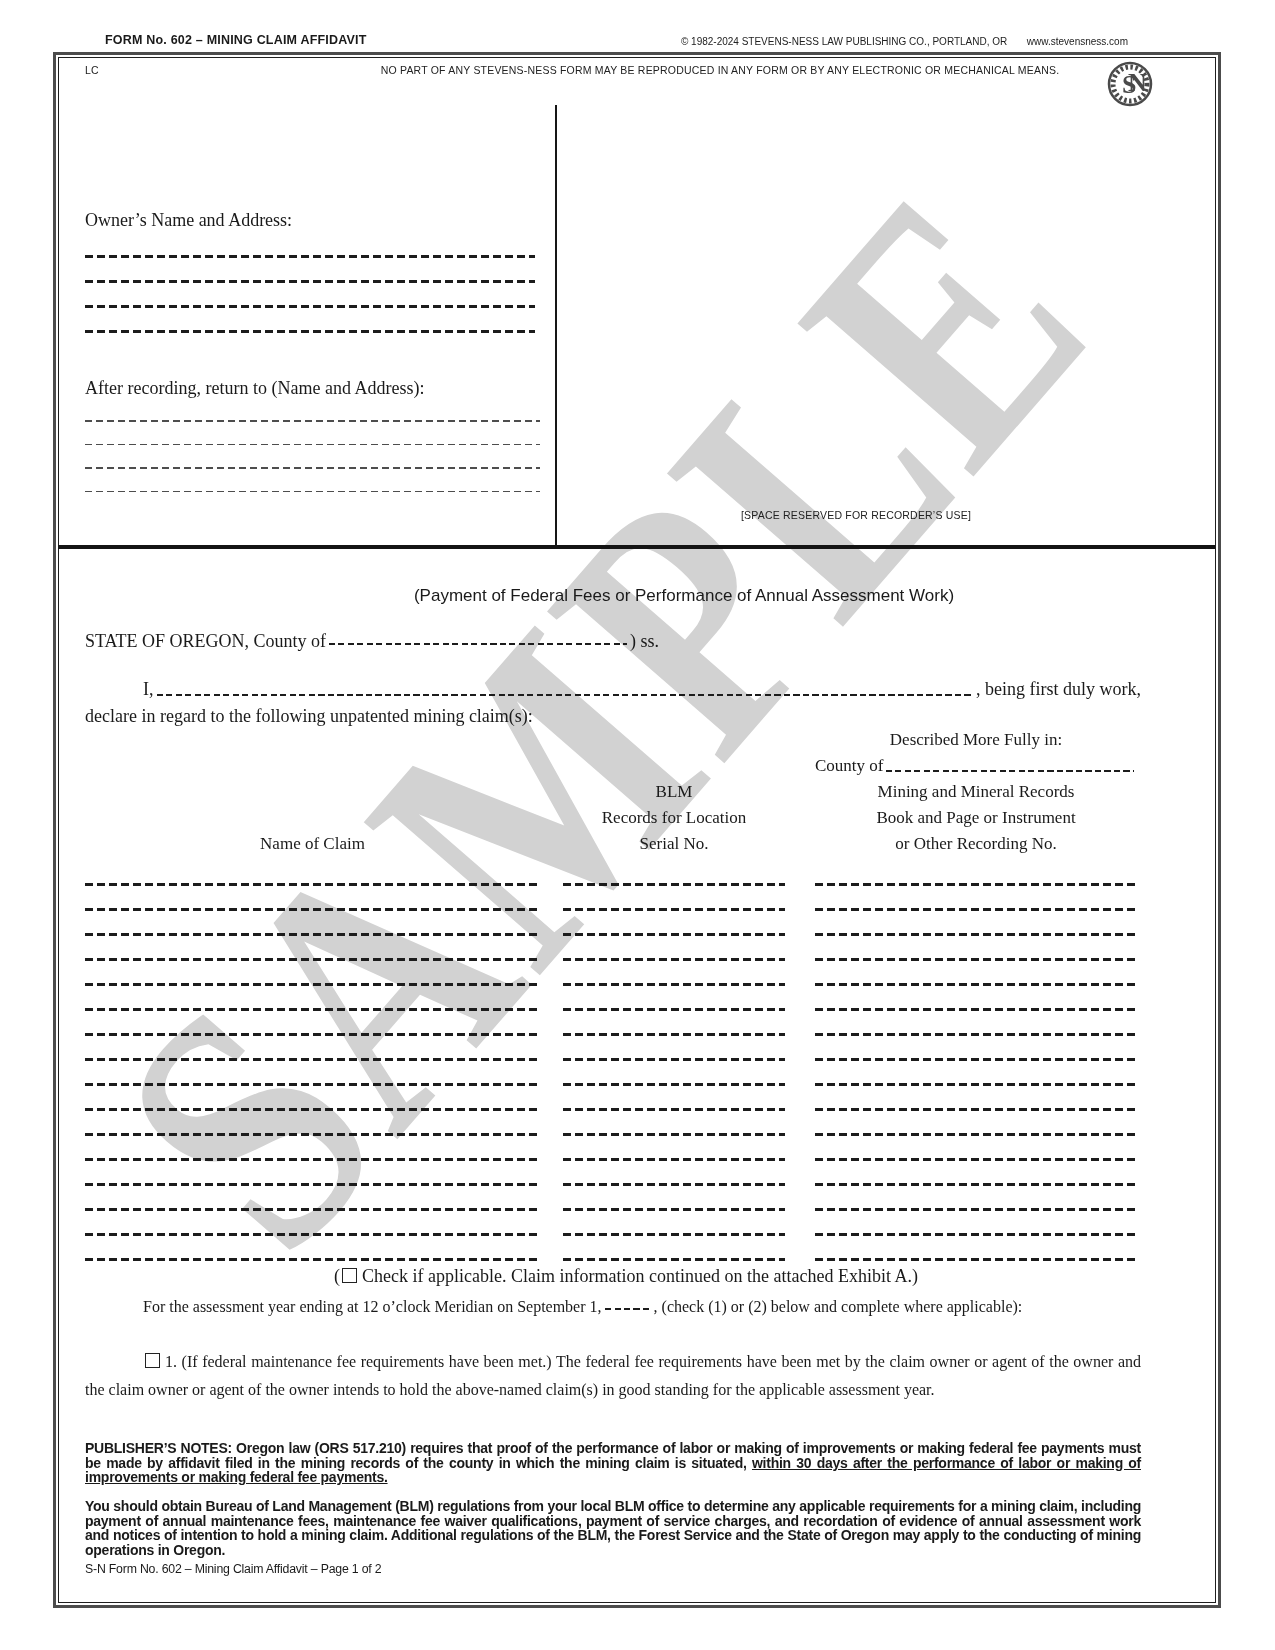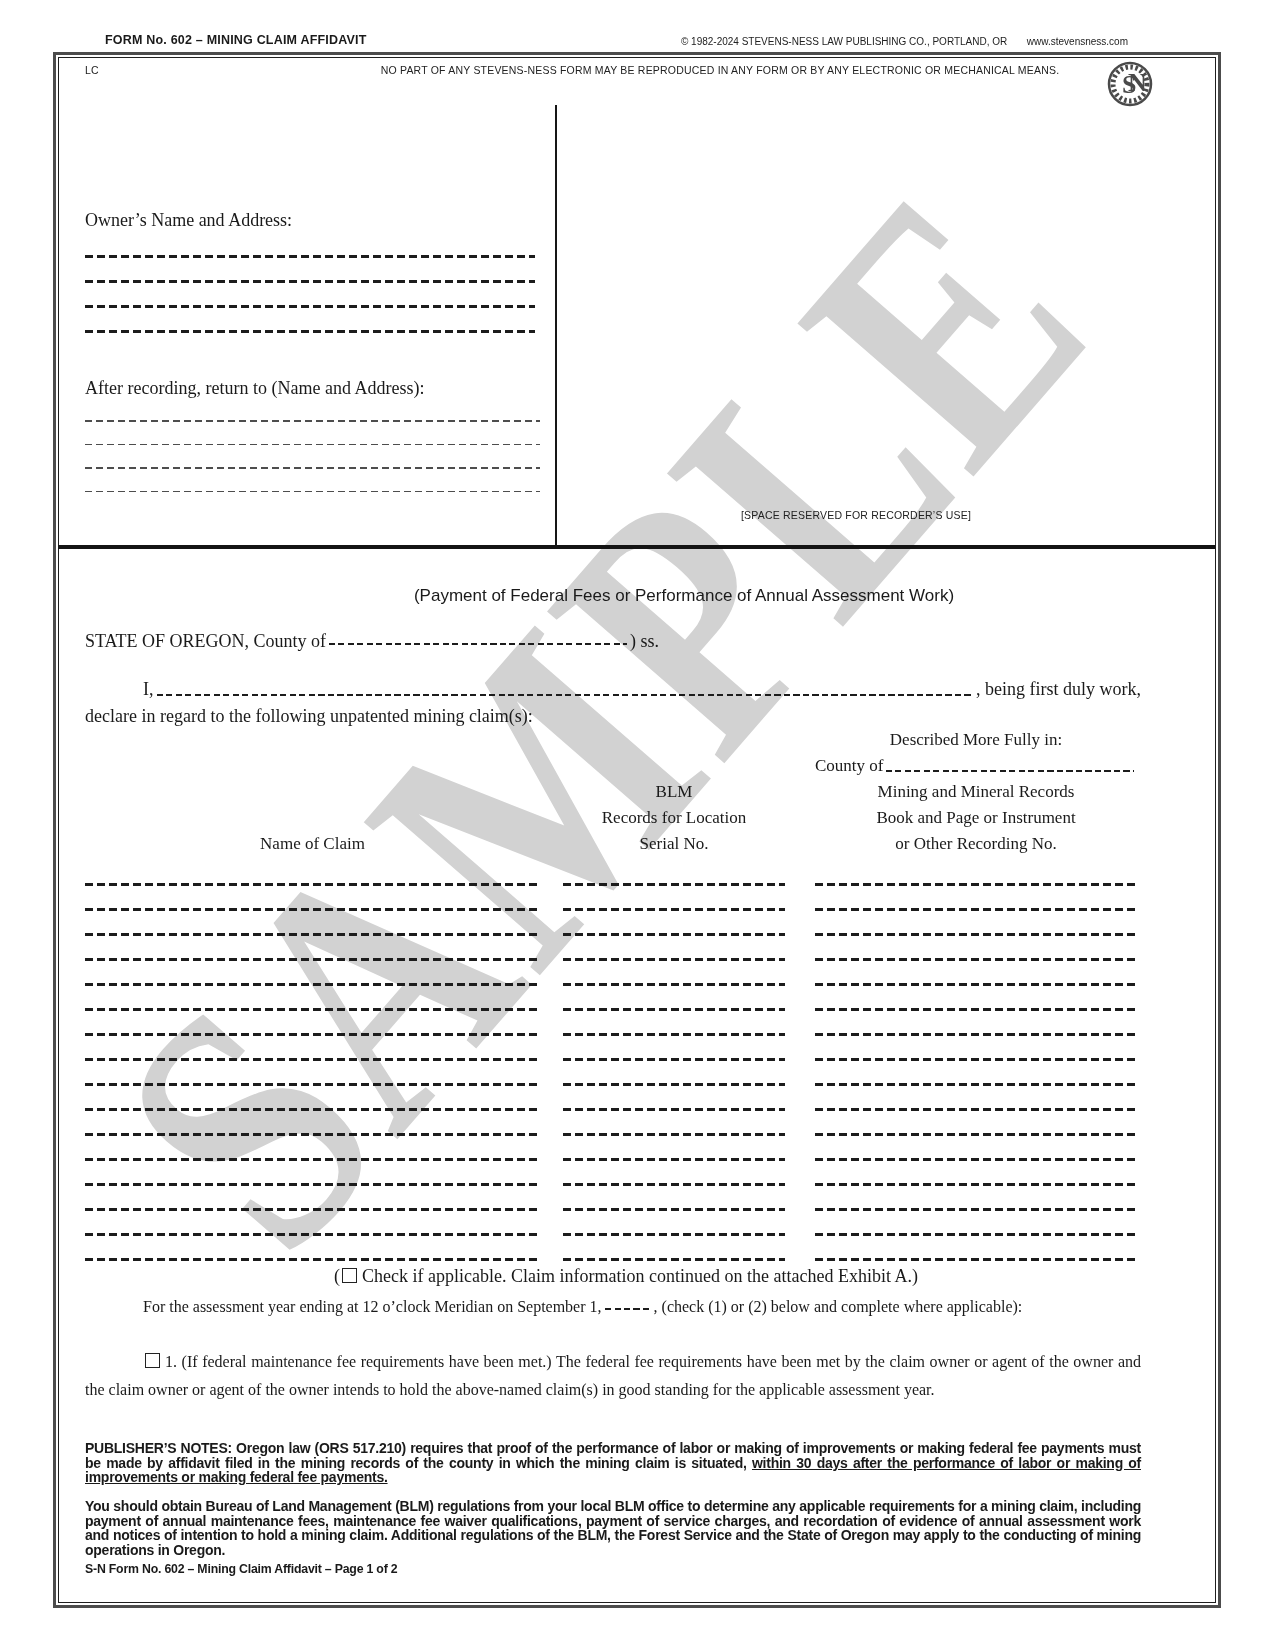--- a/index.html
+++ b/index.html
@@ -19,21 +19,21 @@
   
   .sans{font-family:"Liberation Sans",sans-serif;}
   .serif18{font-size:18px;}
   .hdr-left{font-size:12.5px;font-weight:700;letter-spacing:.2px;padding-left:20px;}
   .hdr-right{font-size:10px;color:#222;}
   .tiny{font-size:10.5px;letter-spacing:.2px;color:#222;}
   .title{font-size:19.5px;font-weight:700;letter-spacing:.4px;text-align:center;}
   .subtitle{font-size:17px;text-align:center;}
   .colhead{font-size:17px;text-align:center;}
   .notes{font-size:14px;font-weight:700;line-height:14.6px;letter-spacing:-.25px;text-align:justify;}
-  .footerline{font-size:12.3px;font-weight:700;letter-spacing:-.2px;}
+  .footerline{font-size:12.3px;font-weight:400;letter-spacing:-.2px;}
   .para{font-size:16px;line-height:27.5px;text-align:justify;}
   .indent{text-indent:58px;}
   
   .dash-bold{height:3px;background:repeating-linear-gradient(90deg,#1c1c1c 0 8px,transparent 8px 12px);}
   .dash-thin{height:1.5px;background:repeating-linear-gradient(90deg,#4d4d4d 0 7px,transparent 7px 11px);}
   .write-line{margin-bottom:22px;}
   .blank-inline{display:inline-block;height:2.5px;vertical-align:2px;margin:0 3px;
         background:repeating-linear-gradient(90deg,#1c1c1c 0 6px,transparent 6px 9.5px);}
   .blank-flex{flex:1 1 auto;height:2.5px;align-self:flex-end;margin:0 3px 4px 3px;
         background:repeating-linear-gradient(90deg,#1c1c1c 0 6px,transparent 6px 9.5px);}

